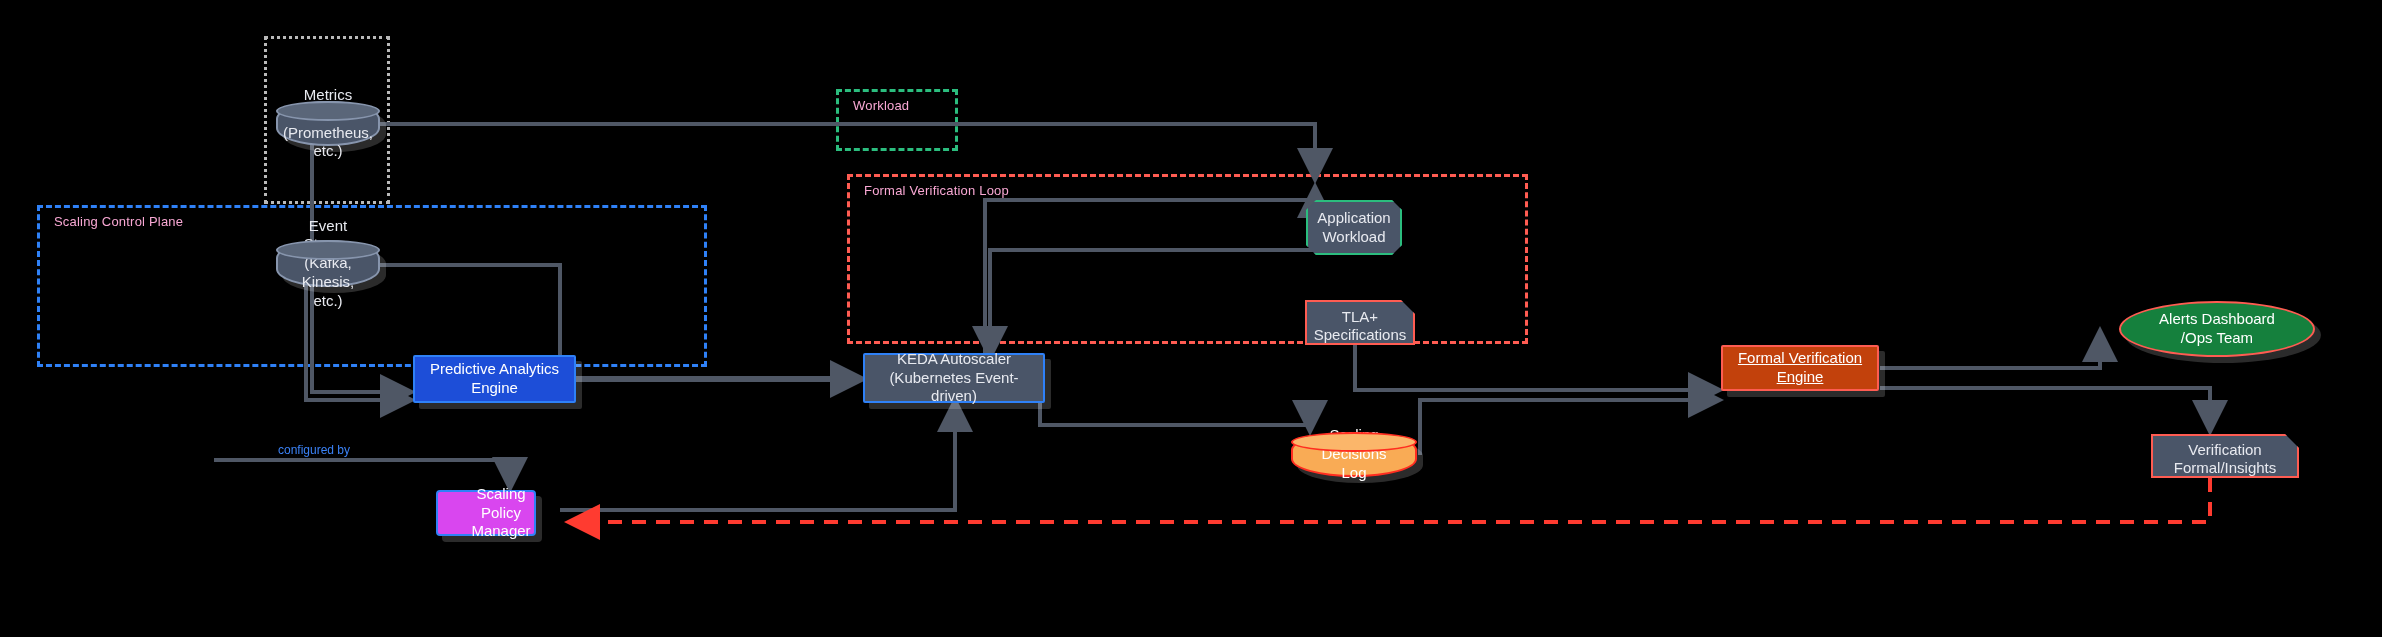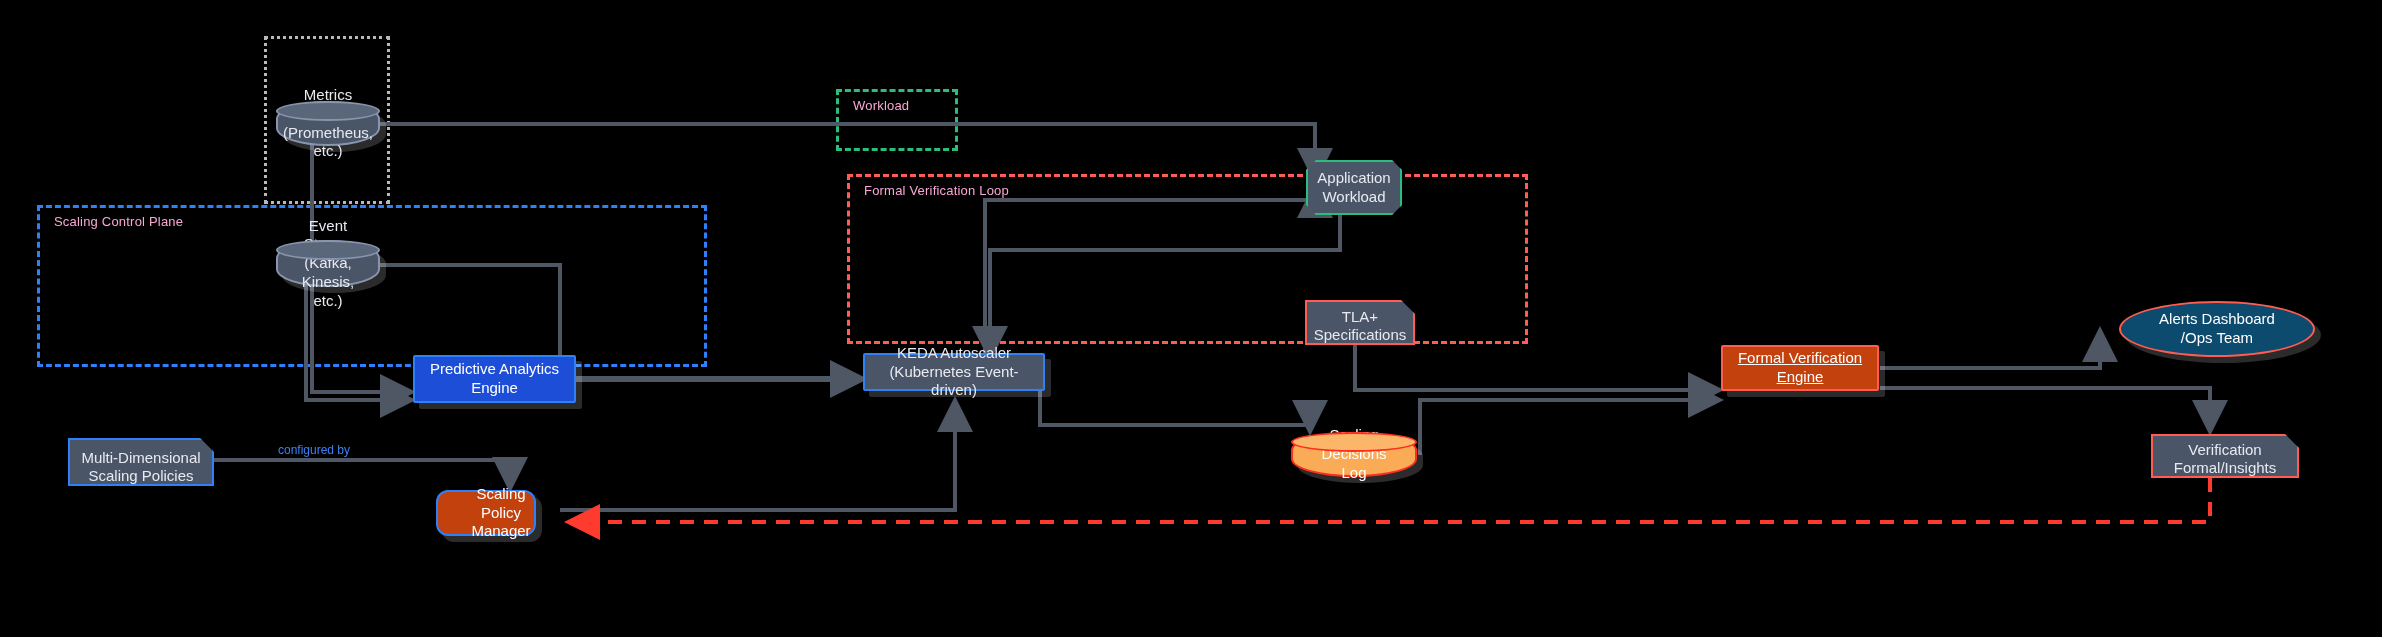--- a/index.html
+++ b/index.html
@@ -19,43 +19,43 @@
         text-align:center;line-height:1.25;color:#e8eaf0;font-size:15px;
         box-shadow:6px 6px 0 rgba(255,255,255,.17);}
   .node span{display:block;padding:0 6px;}
 
   
   .rect-dark{background:#4a5568;border:2px solid #2f81f7;border-radius:2px;}
   
   .rect-blue{background:#1d4ed8;border:2px solid #2f81f7;border-radius:2px;color:#fff;}
   .rect-blue-red{background:#c2410c;border:2px solid #ff5c52;border-radius:2px;color:#fff;text-decoration:underline;}
   
-  .rect-orange{background:#c2410c;border:2px solid #2f81f7;border-radius:12px;color:#fff;padding-left:30px;}
+  .rect-orange{background:#d946ef;border:2px solid #2f81f7;border-radius:4px;color:#fff;padding-left:30px;}
 
   
   .cyl{background:#4a5568;border:2px solid #8795ad;border-radius:50%/18px;}
   .cyl::before{content:"";position:absolute;left:-2px;right:-2px;top:-2px;height:16px;
                border:2px solid #8795ad;border-radius:50%;background:#5a6679;}
   .cyl-orange{background:#f9ab55;border:2px solid #ff2d20;border-radius:50%/18px;color:#fff;}
   .cyl-orange::before{content:"";position:absolute;left:-2px;right:-2px;top:-2px;height:16px;
                border:2px solid #ff2d20;border-radius:50%;background:#fbb66a;}
 
   
   .doc{background:#4a5568;position:absolute;box-sizing:border-box;align-items:flex-end;}
   .doc .docbody{position:absolute;inset:0;background:#4a5568;border:2px solid #ff5c52;
         clip-path:polygon(0 0, calc(100% - 14px) 0, 100% 14px, 100% 100%, 0 100%);}
   .doc.blue .docbody{border-color:#2f81f7;}
 
   
-  .ellipse{background:#0c4a6e;border:2px solid #ff5c52;border-radius:50%;color:#fff;}
+  .ellipse{background:#15803d;border:2px solid #ff5c52;border-radius:50%;color:#fff;}
 
   
   .appnode{background:#4a5568;border:2px solid #2bbd7e;
      clip-path:polygon(0 10px, 10px 0, calc(100% - 10px) 0, 100% 10px, 100% calc(100% - 10px),
-                       calc(100% - 10px) 100%, 10px 100%, 0 calc(100% - 10px));}
+                       calc(100% - 10px) 100%, 10px 100%, 0 calc(100% - 10px));margin-top:40px;}
 
   
   svg#edges{position:absolute;left:0;top:0;width:2382px;height:637px;pointer-events:none;}
   .elabel{position:absolute;font-size:12px;color:#3b82f6;white-space:nowrap;}
 </style>
 </head>
 <body>
 
 <div id="stage">
 
@@ -142,34 +142,27 @@
       </span>
   </div>
 
   <div class="node rect-blue" style="left:413px;top:355px;width:163px;height:48px;">
     <span>
         <span>Predictive Analytics</span>
         <span>Engine</span>
       </span>
   </div>
 
-  <div class="node rect-dark" style="left:863px;top:353px;width:182px;height:38px;">
+  <div class="node rect-dark" style="left:863px;top:353px;width:182px;height:50px;">
     <span>
         <span>KEDA Autoscaler</span>
         <span>(Kubernetes Event-driven)</span>
       </span>
   </div>
 
-  <div class="doc blue node" style="left:68px;top:438px;width:146px;height:48px;background:transparent;box-shadow:none;">
-    <div class="docbody"></div>
-    <span style="position:relative;z-index:2;">
-        <span>Multi-Dimensional</span>
-        <span>Scaling Policies</span>
-      </span>
-  </div>
 
   <div class="node rect-orange" style="left:436px;top:490px;width:100px;height:46px;">
     <span>
         <span>Scaling Policy</span>
         <span>Manager</span>
       </span>
   </div>
 
   <div class="doc node" style="left:1305px;top:300px;width:110px;height:45px;background:transparent;box-shadow:none;">
     <div class="docbody"></div>

